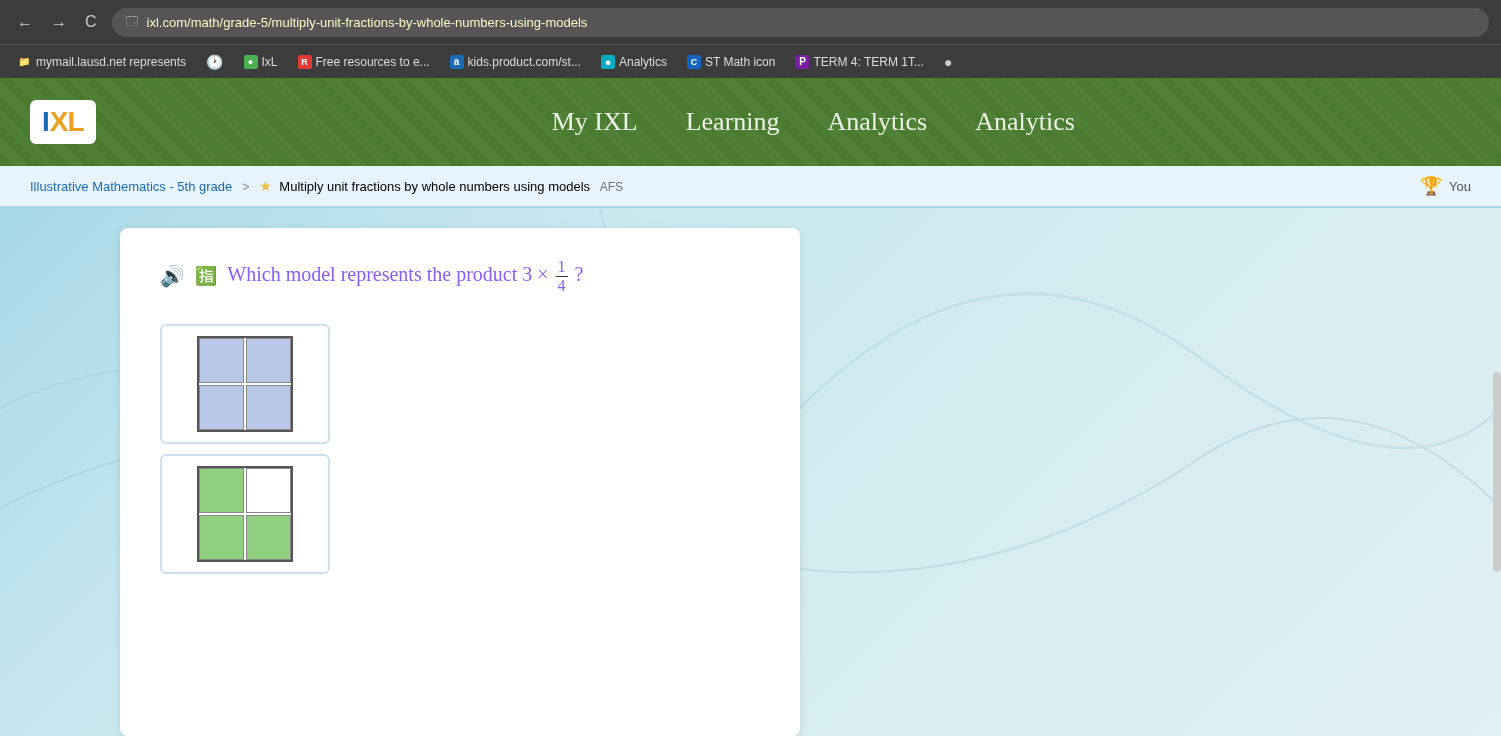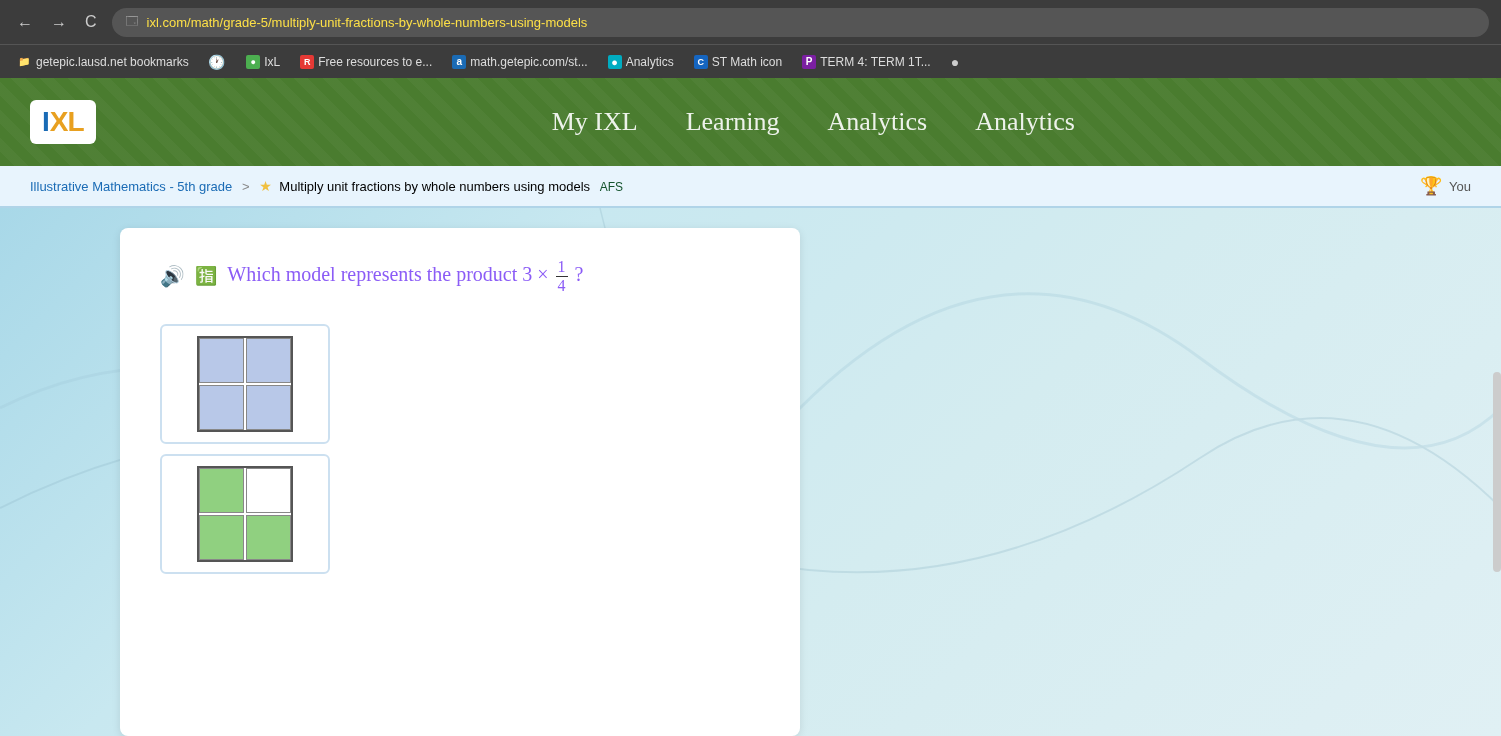--- a/index.html
+++ b/index.html
@@ -40,21 +40,21 @@
       padding: 4px 14px;
       display: flex;
       align-items: center;
       gap: 8px;
     }
     .address-bar-icon {
       color: #aaa;
       font-size: 12px;
     }
     .address-text {
-      color: #fde047;
+      color: #fef9c3;
       font-size: 13px;
     }
 
     
     .bookmarks-bar {
       background: #3c3c3c;
       display: flex;
       align-items: center;
       padding: 4px 10px;
       height: 34px;
@@ -174,21 +174,21 @@
     .breadcrumb-star {
       color: #f0c040;
       margin-right: 4px;
       font-size: 14px;
     }
     .breadcrumb-current {
       color: #000000;
       font-size: 13px;
     }
     .breadcrumb-afs {
-      color: #14532d;
+      color: #737373;
       font-size: 12px;
       margin-left: 6px;
     }
     .breadcrumb-right {
       margin-left: auto;
       display: flex;
       align-items: center;
       gap: 6px;
       color: #555;
       font-size: 13px;
@@ -338,36 +338,36 @@
     </div>
     <div class="address-bar">
       <span class="address-bar-icon">🗔</span>
       <span class="address-text">ixl.com/math/grade-5/multiply-unit-fractions-by-whole-numbers-using-models</span>
     </div>
   </div>
 
   <div class="bookmarks-bar">
     <div class="bookmark-item">
       <span class="bookmark-icon bm-folder">📁</span>
-      <span>getepic.lausd.net bookmarks</span>
+      <span>mymail.lausd.net represents</span>
     </div>
     <div class="bookmark-item">
       <span style="color:#ccc;font-size:14px;">🕐</span>
     </div>
     <div class="bookmark-item">
       <span class="bookmark-icon bm-green">●</span>
       <span>IxL</span>
     </div>
     <div class="bookmark-item">
       <span class="bookmark-icon bm-red">R</span>
       <span>Free resources to e...</span>
     </div>
     <div class="bookmark-item">
       <span class="bookmark-icon bm-blue" style="background:#1a6bb5;color:white;border-radius:2px;padding:1px 3px;font-size:10px;">a</span>
-      <span>math.getepic.com/st...</span>
+      <span>kids.product.com/st...</span>
     </div>
     <div class="bookmark-item">
       <span class="bookmark-icon bm-cyan">●</span>
       <span>Analytics</span>
     </div>
     <div class="bookmark-item">
       <span class="bookmark-icon bm-blue" style="background:#1565c0;">C</span>
       <span>ST Math icon</span>
     </div>
     <div class="bookmark-item">

